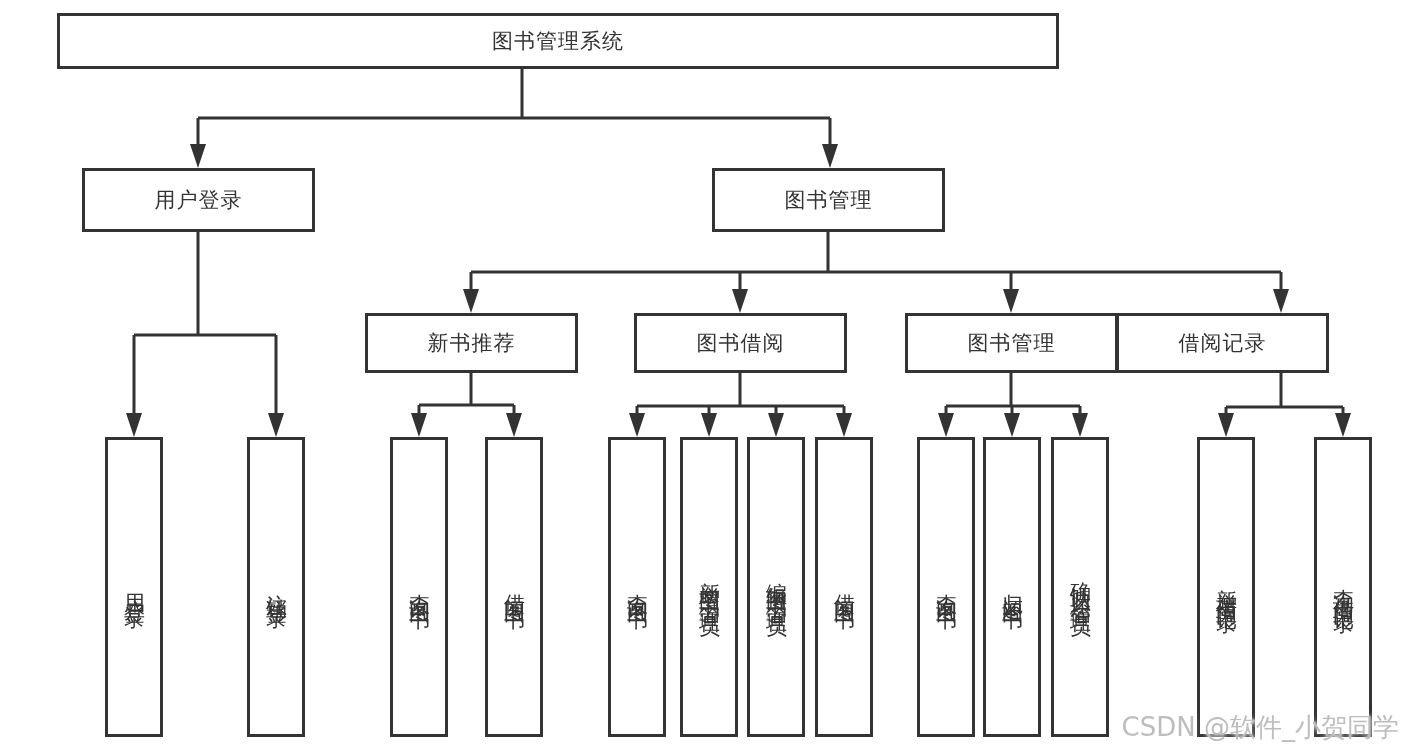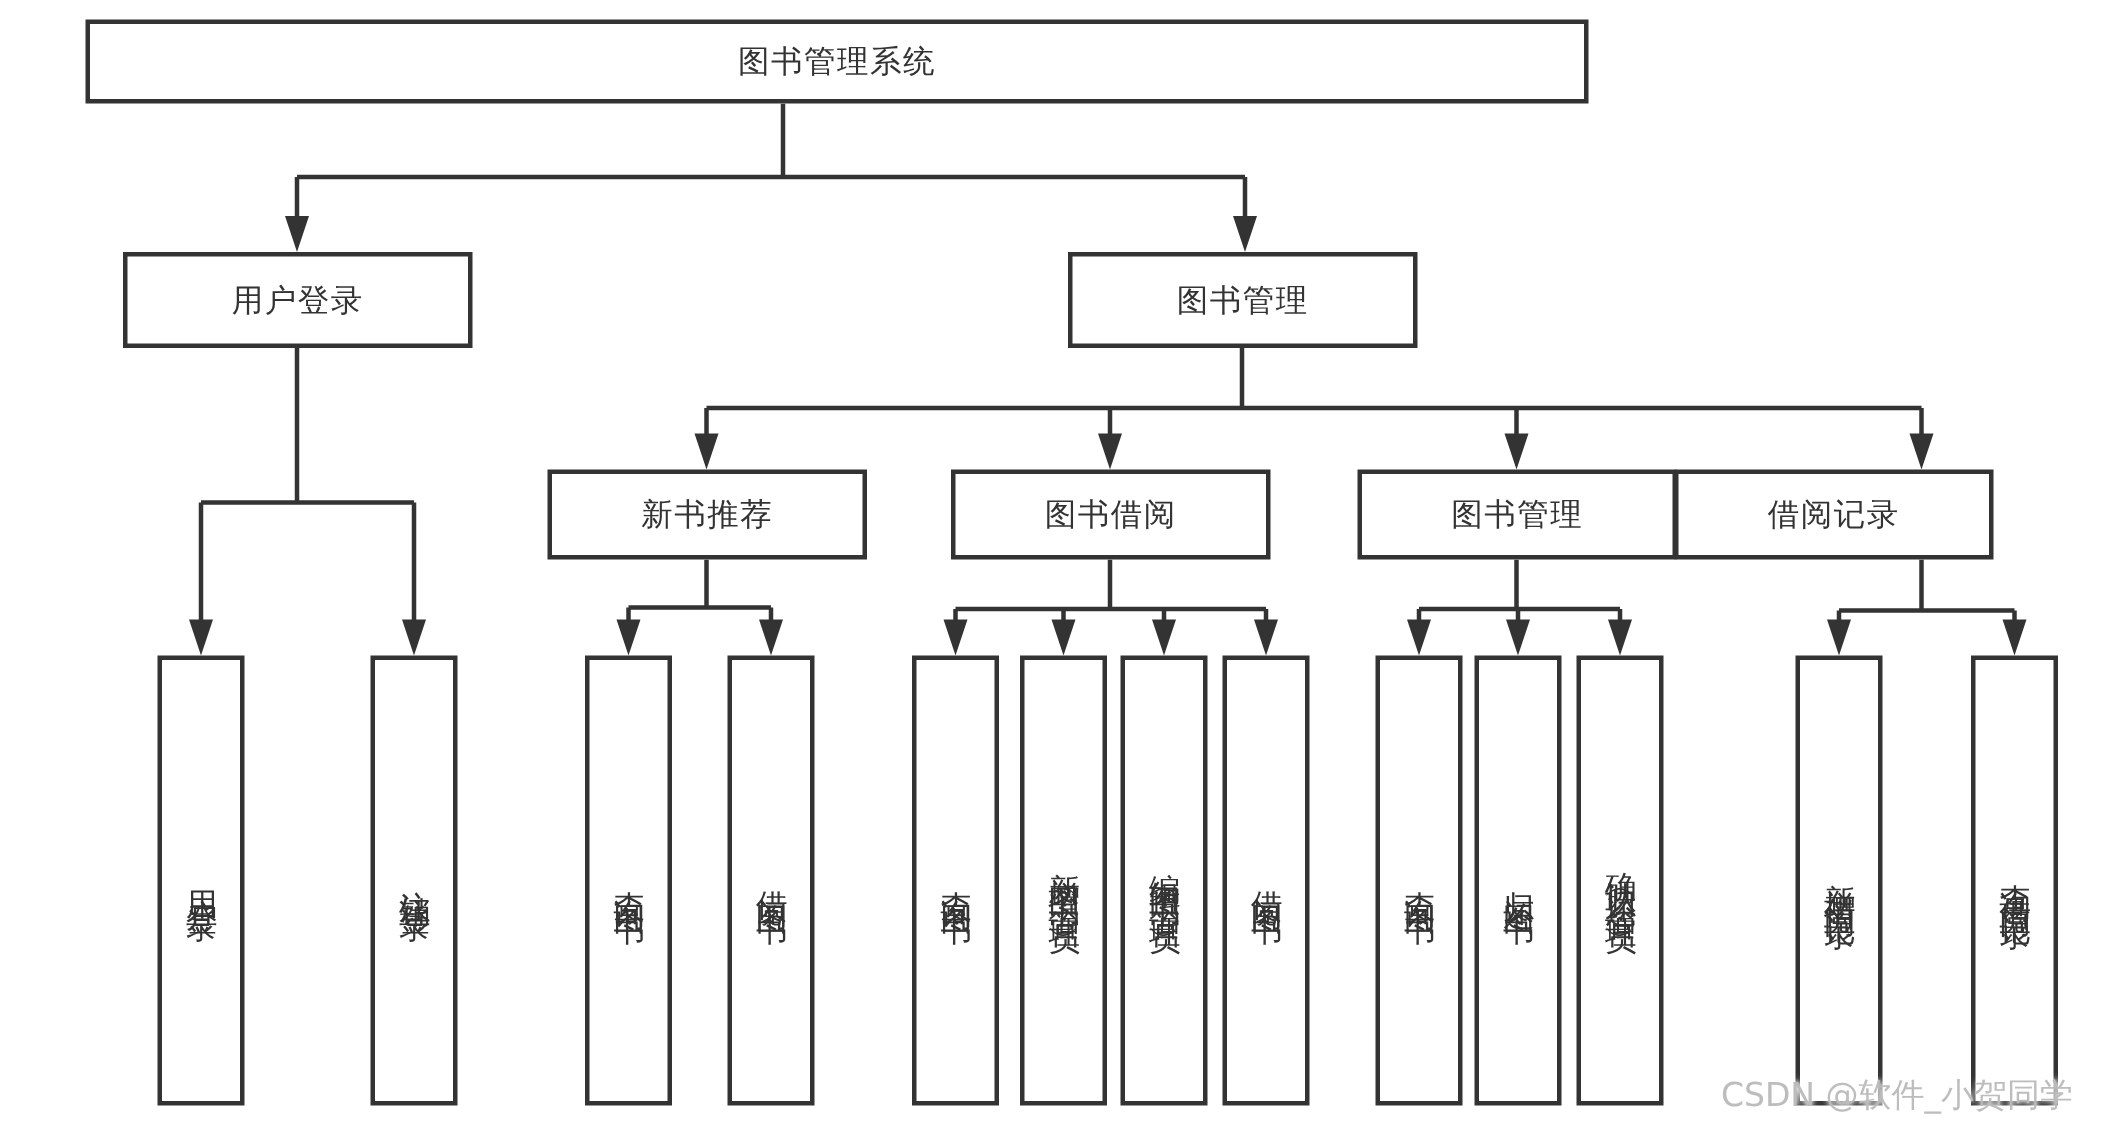--- a/index.html
+++ b/index.html
@@ -40,23 +40,23 @@
     stroke: #333333;
     stroke-width: 3;
     fill: none;
   }
   #connectors path.arrow {
     fill: #333333;
     stroke: none;
   }
   #watermark {
     position: absolute;
-    right: 23px;
+    right: 6px;
     bottom: 2px;
-    font-size: 22px;
+    font-size: 26px;
     color: rgba(185, 185, 185, 0.95);
     text-shadow: 0 0 6px #ffffff, 0 0 3px #ffffff;
     z-index: 5;
     white-space: nowrap;
   }
 </style>
 </head>
 <body>
 
 <div id="canvas">

